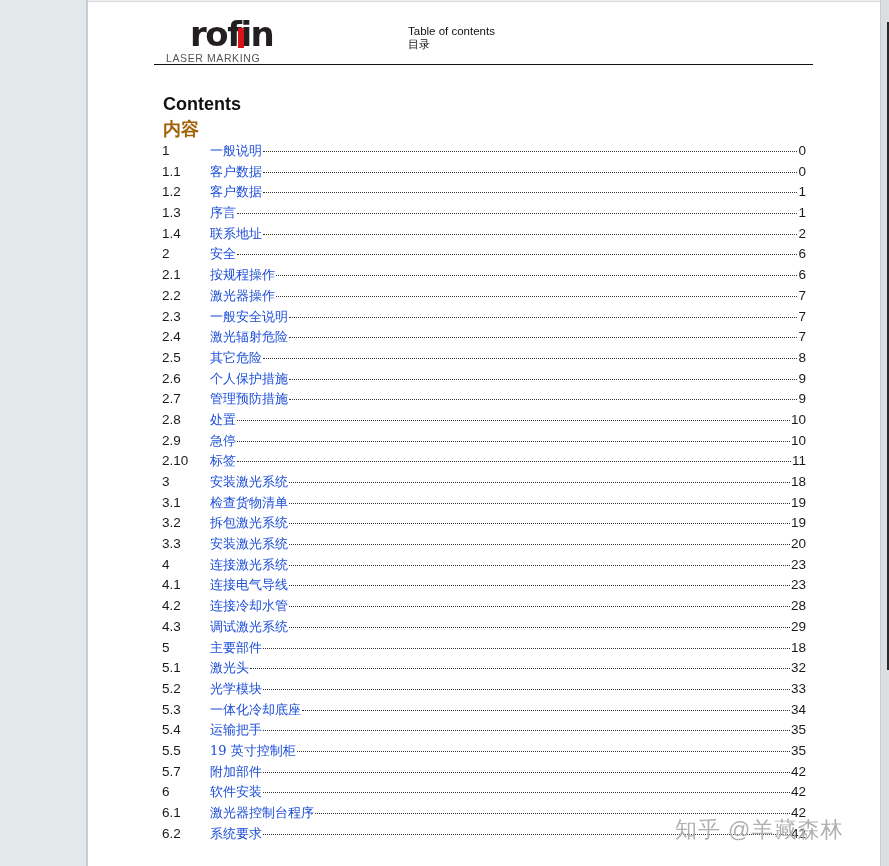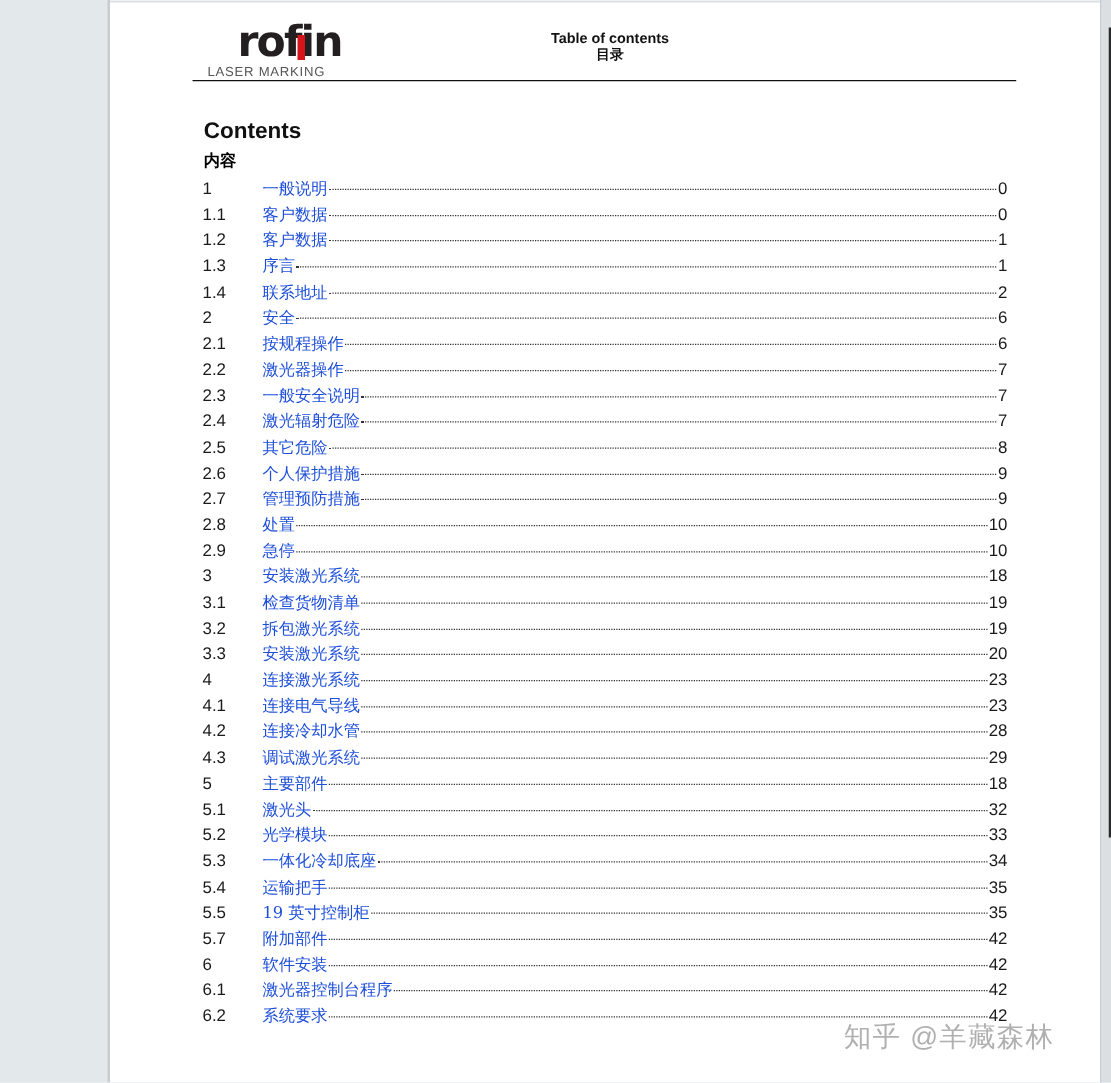--- a/index.html
+++ b/index.html
@@ -73,25 +73,24 @@
       position: absolute;
       left: 2px; top: 35px;
       font-size: 10.5px;
       letter-spacing: 0.6px;
       color: #555555;
       line-height: 12px;
       white-space: nowrap;
     }
     .header-title {
       position: absolute;
-      left: 423px; top: 25px;
+      left: 408px; top: 25px;
       width: 130px;
-      text-align: center;
       font-size: 11.5px;
-      font-weight: bold;
+      font-weight: normal;
       color: #111;
       line-height: 13px;
     }
     .header-title .zh {
       display: block;
       font-size: 11px;
     }
     .header-rule {
       position: absolute;
       left: 154px; top: 64px;
@@ -103,23 +102,23 @@
       position: absolute;
       left: 163px; top: 94px;
       font-size: 18px;
       font-weight: bold;
       color: #111;
       line-height: 20px;
     }
     .h-zh {
       position: absolute;
       left: 163px; top: 118px;
-      font-size: 13px;
+      font-size: 18px;
       font-weight: bold;
-      color: #000000;
+      color: #a16207;
       line-height: 22px;
     }
     .toc {
       position: absolute;
       left: 162px; top: 140px;
       width: 644px;
       margin: 0; padding: 0;
       list-style: none;
     }
     .toc-row {
@@ -280,20 +279,26 @@
         <span class="toc-leader"></span>
         <span class="toc-page">10</span>
       </li>
       <li class="toc-row">
         <span class="toc-num">2.9</span>
         <span class="toc-title">急停</span>
         <span class="toc-leader"></span>
         <span class="toc-page">10</span>
       </li>
       <li class="toc-row">
+        <span class="toc-num">2.10</span>
+        <span class="toc-title">标签</span>
+        <span class="toc-leader"></span>
+        <span class="toc-page">11</span>
+      </li>
+      <li class="toc-row">
         <span class="toc-num">3</span>
         <span class="toc-title">安装激光系统</span>
         <span class="toc-leader"></span>
         <span class="toc-page">18</span>
       </li>
       <li class="toc-row">
         <span class="toc-num">3.1</span>
         <span class="toc-title">检查货物清单</span>
         <span class="toc-leader"></span>
         <span class="toc-page">19</span>

